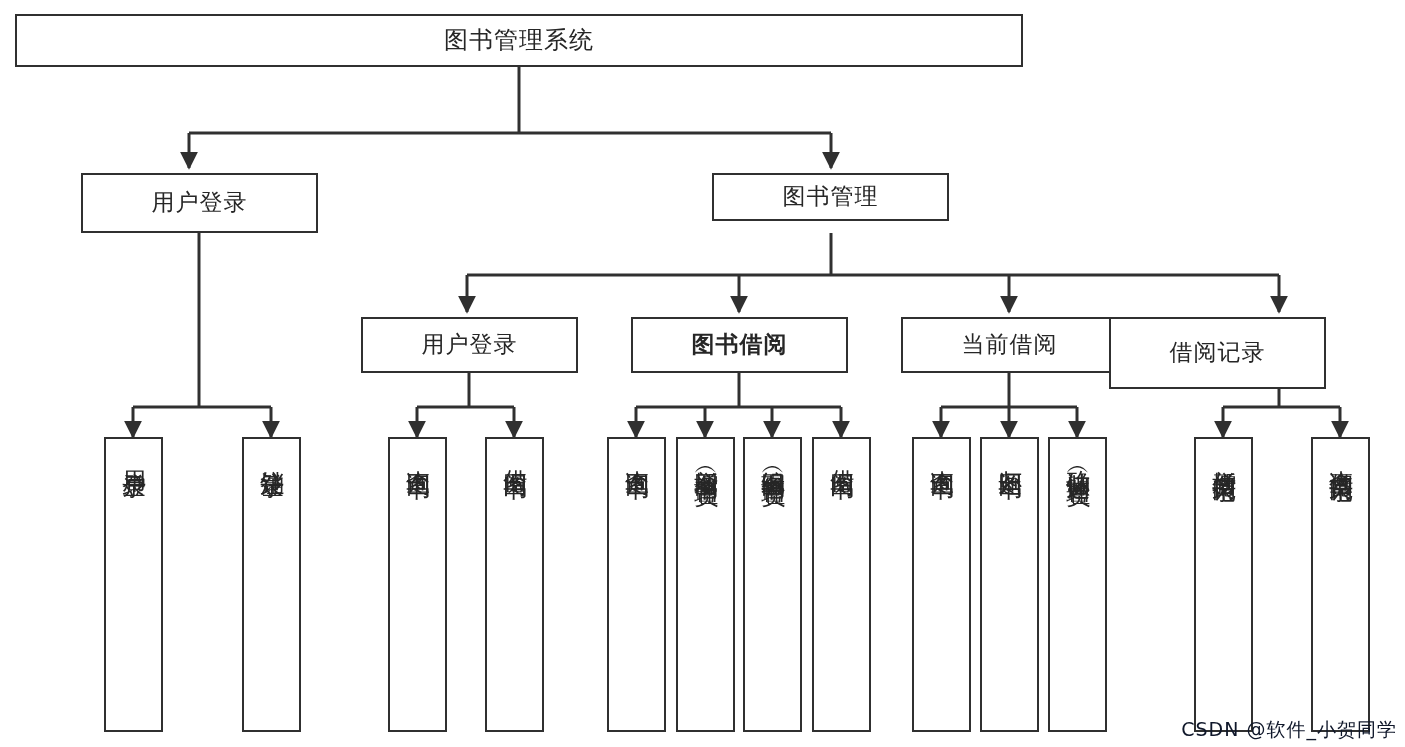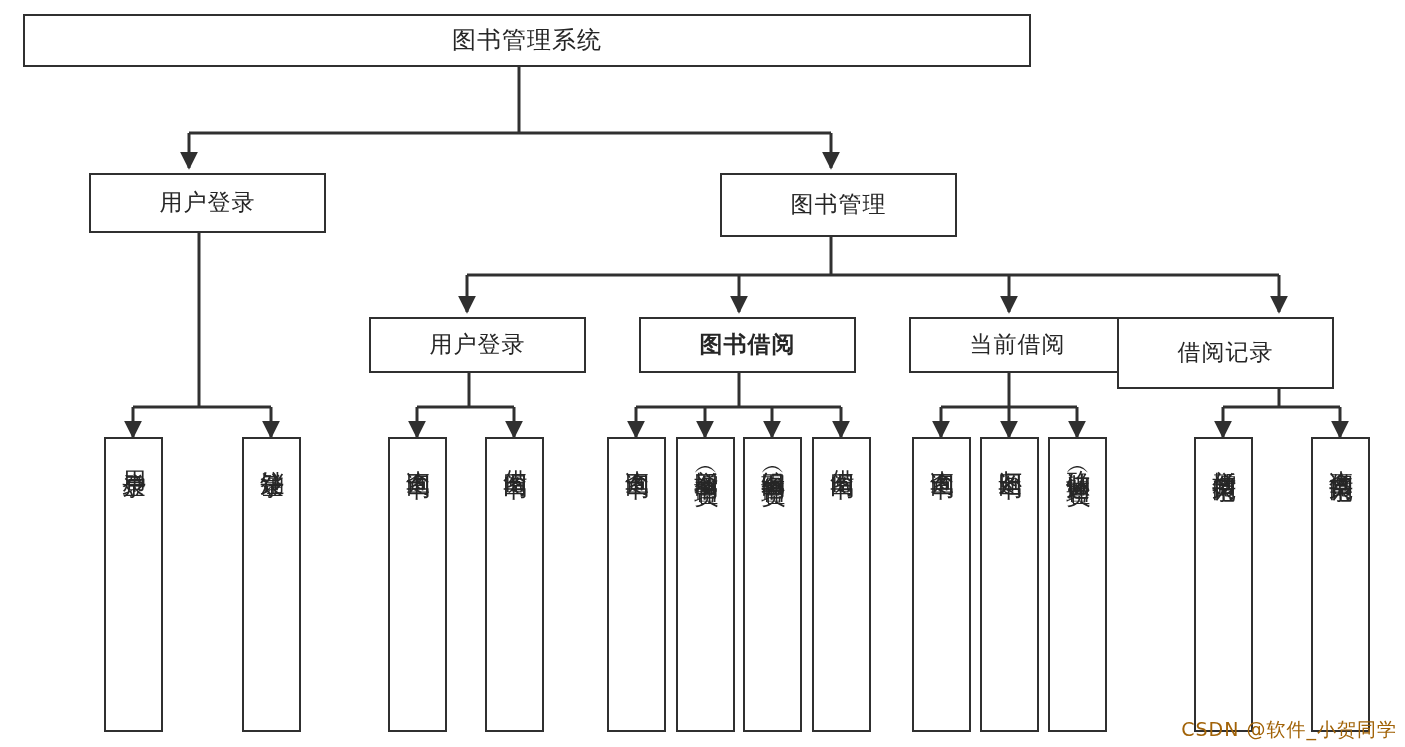--- a/index.html
+++ b/index.html
@@ -33,21 +33,20 @@
     background: #ffffff;
     display: flex;
     align-items: center;
     justify-content: center;
     color: #262626;
   }
   .node.horiz {
     font-size: 23px;
     letter-spacing: 1px;
     line-height: 1.2;
-    margin-left: 8px;
   }
   .node.root {
     font-size: 24px;
   }
   .node.vert {
     align-items: flex-start;
     justify-content: center;
     padding-top: 12px;
   }
   .vert-label {
@@ -57,21 +56,21 @@
     line-height: 1.22;
     letter-spacing: 2px;
     white-space: nowrap;
     color: #262626;
   }
   .watermark {
     position: absolute;
     right: 8px;
     bottom: 4px;
     font-size: 19px;
-    color: #a16207;
+    color: #0f172a;
     letter-spacing: 1px;
     white-space: nowrap;
     user-select: none;
   }
 </style>
 </head>
 <body>
 
 <div id="canvas">
 
@@ -125,21 +124,21 @@
     </g>
   </svg>
 
   <div class="node horiz root" style="left:15px; top:14px; width:1008px; height:53px;">
     <span>图书管理系统</span>
   </div>
 
   <div class="node horiz" style="left:81px; top:173px; width:237px; height:60px;">
     <span>用户登录</span>
   </div>
-  <div class="node horiz" style="left:712px; top:173px; width:237px; height:64px;">
+  <div class="node horiz" style="left:712px; top:173px; width:237px; height:48px;">
     <span>图书管理</span>
   </div>
 
   <div class="node horiz" style="left:361px; top:317px; width:217px; height:56px;">
     <span>用户登录</span>
   </div>
   <div class="node horiz" style="left:631px; top:317px; width:217px; height:56px;font-weight:bold;">
     <span>图书借阅</span>
   </div>
   <div class="node horiz" style="left:901px; top:317px; width:217px; height:56px;text-align:right;">

